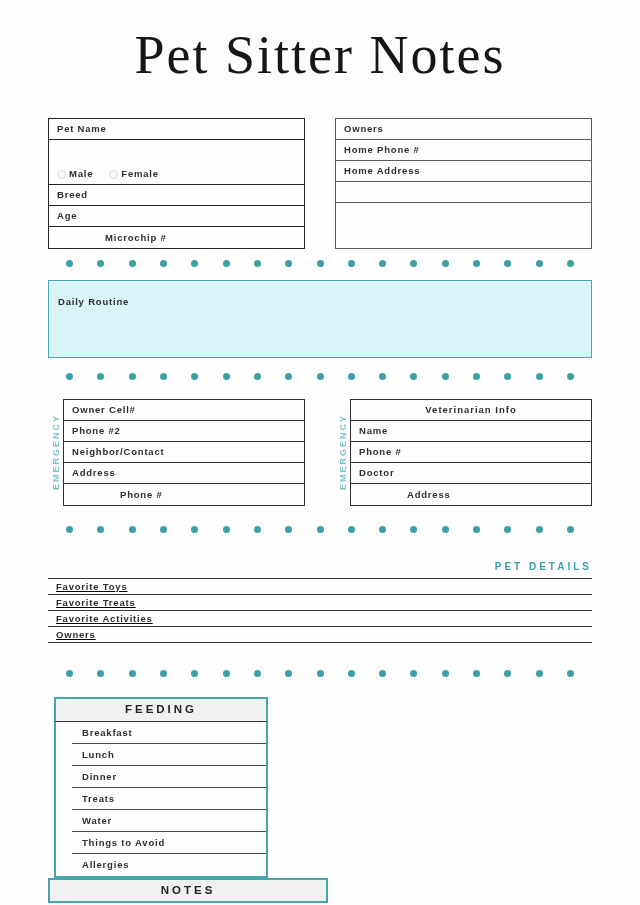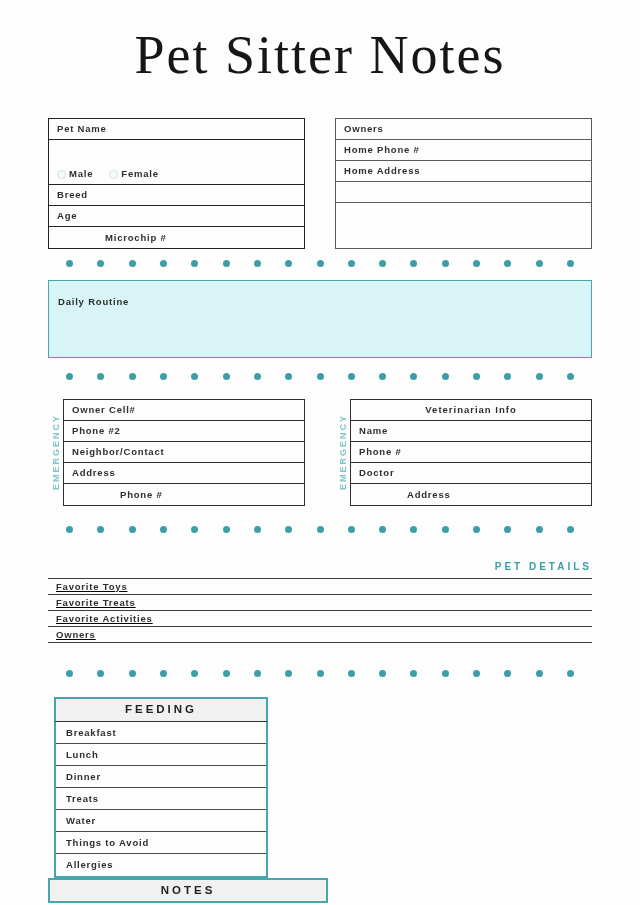--- a/index.html
+++ b/index.html
@@ -96,21 +96,21 @@
 
   .panel-header {
     border: 2px solid #46a6ab;
     background: #f1f1f1;
     height: 25px; line-height: 21px;
     text-align: center;
     font-size: 11.5px; font-weight: bold; letter-spacing: 3px;
     color: #222;
   }
   .feeding-header { border-bottom: 1.5px solid #333; }
-  .feeding-table { border: 2px solid #46a6ab; border-top: none; background: #fdfdfd; }
+  .feeding-table { border: 2px solid #46a6ab; border-top: none; background: #fdfdfd; padding-left: 16px; }
   .feeding-row {
     height: 22px; line-height: 21px;
     padding-left: 10px;
     font-size: 9.5px; font-weight: bold; letter-spacing: 0.8px; color: #2e2e2e;
     border-bottom: 1.2px solid #4a4a4a;
   }
   .feeding-row:last-child { border-bottom: none; }
 
   .notes-box {
     margin-top: 8px;

